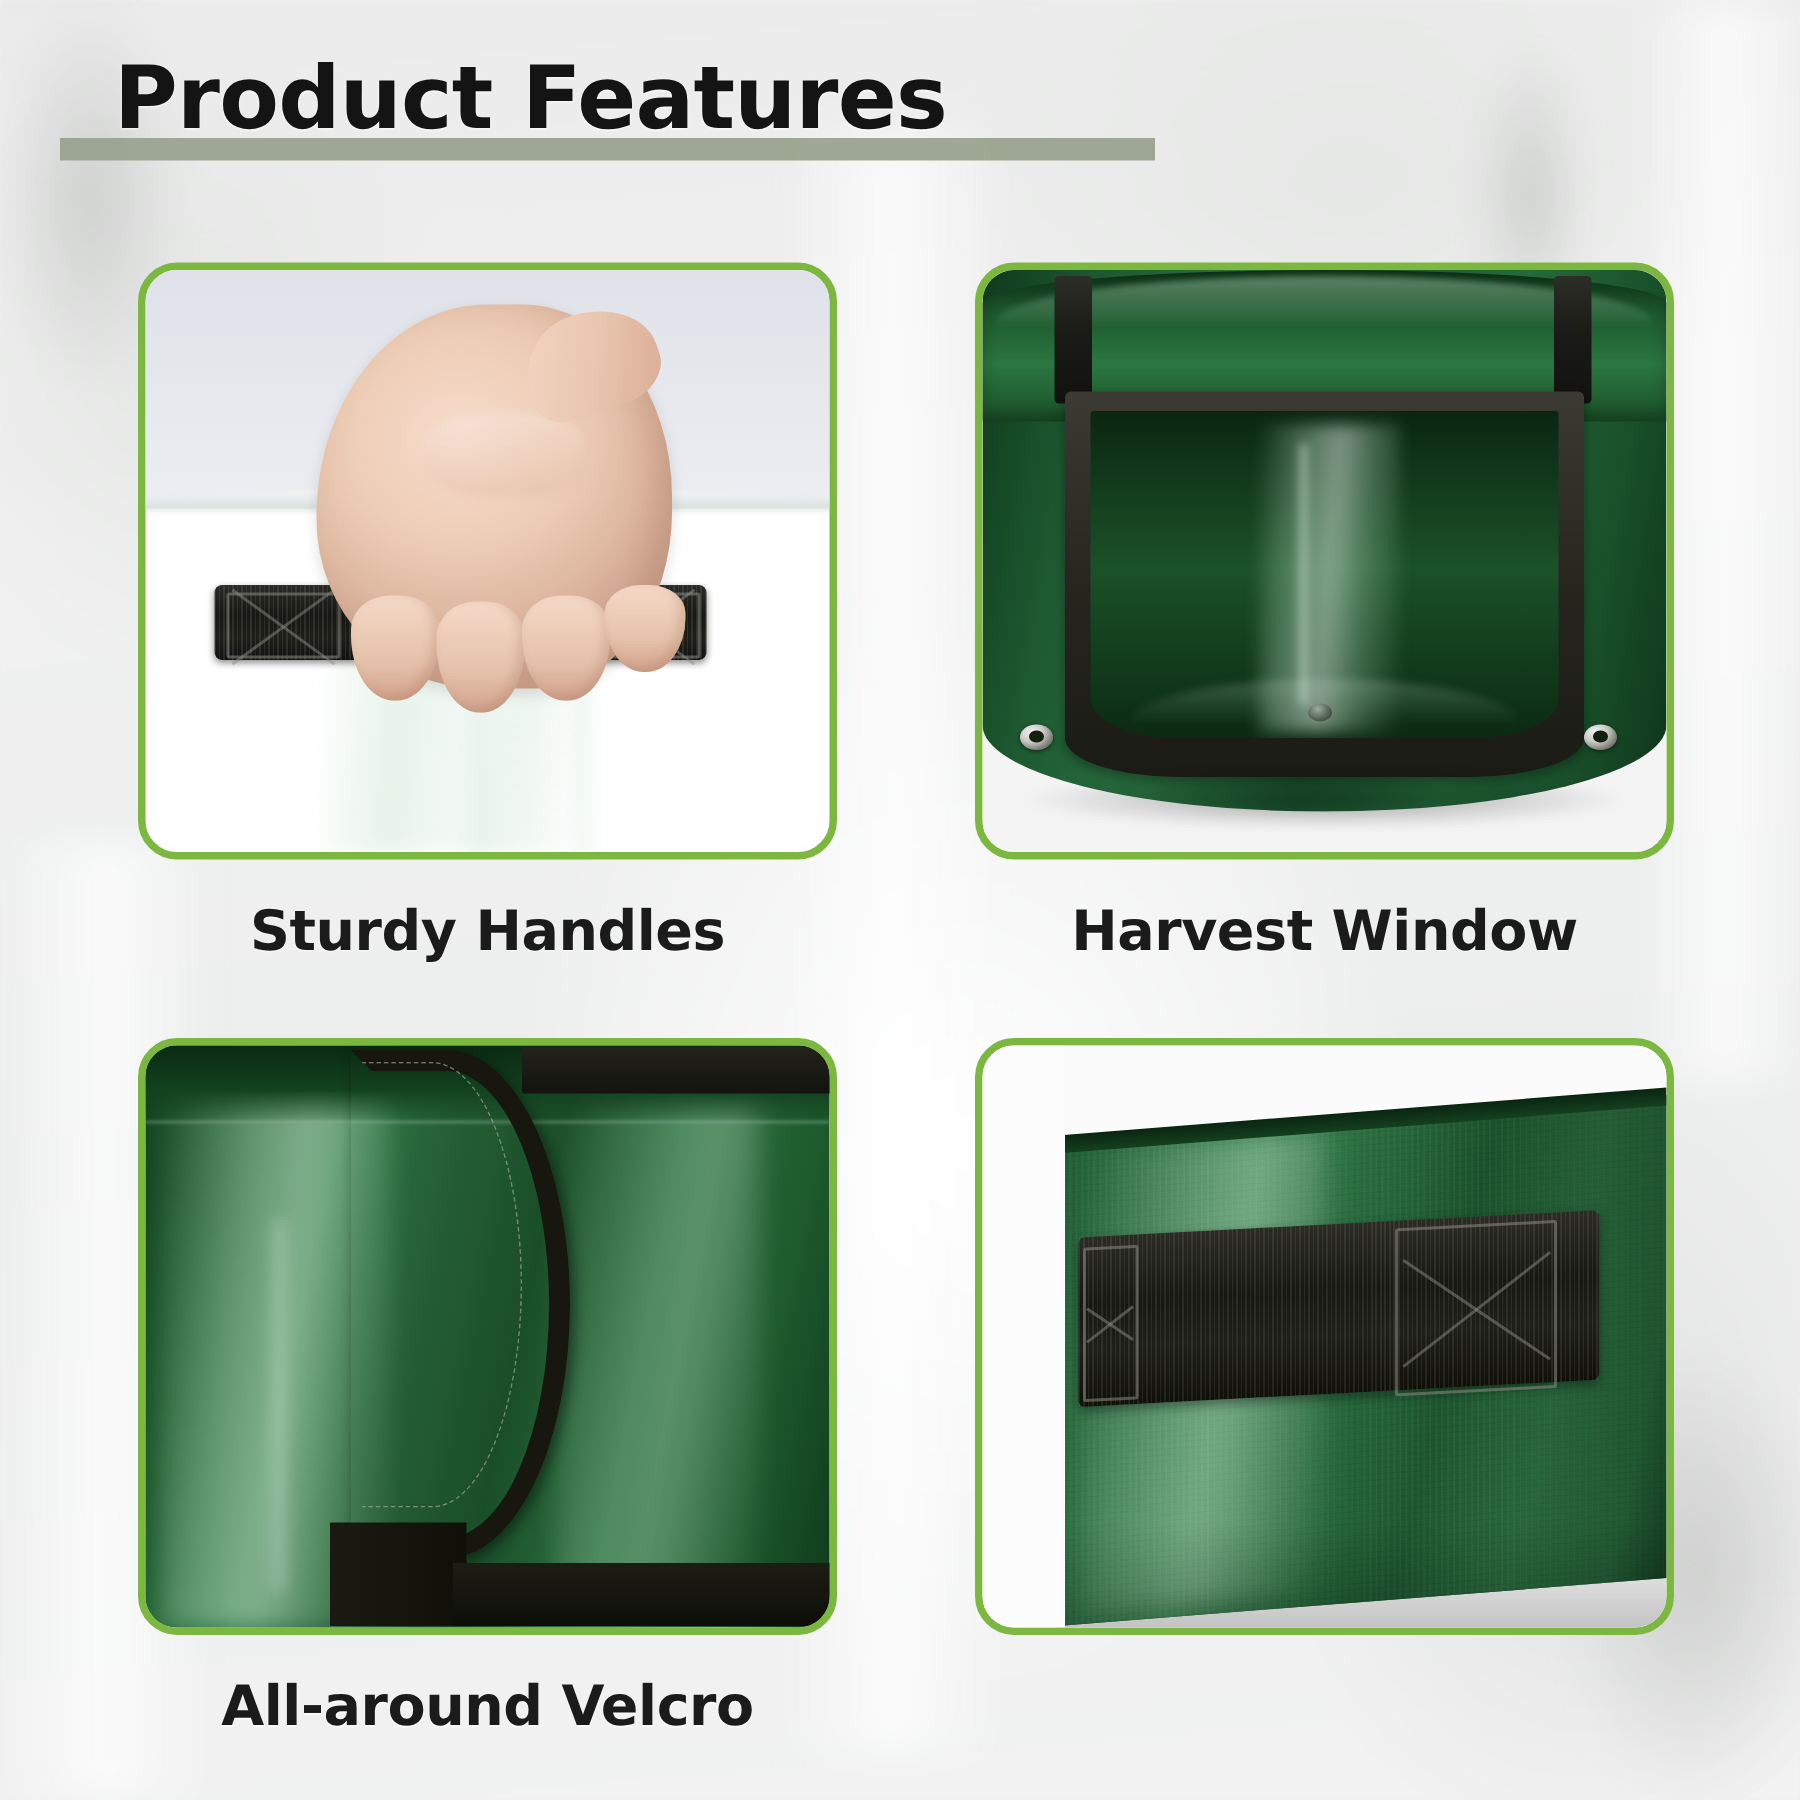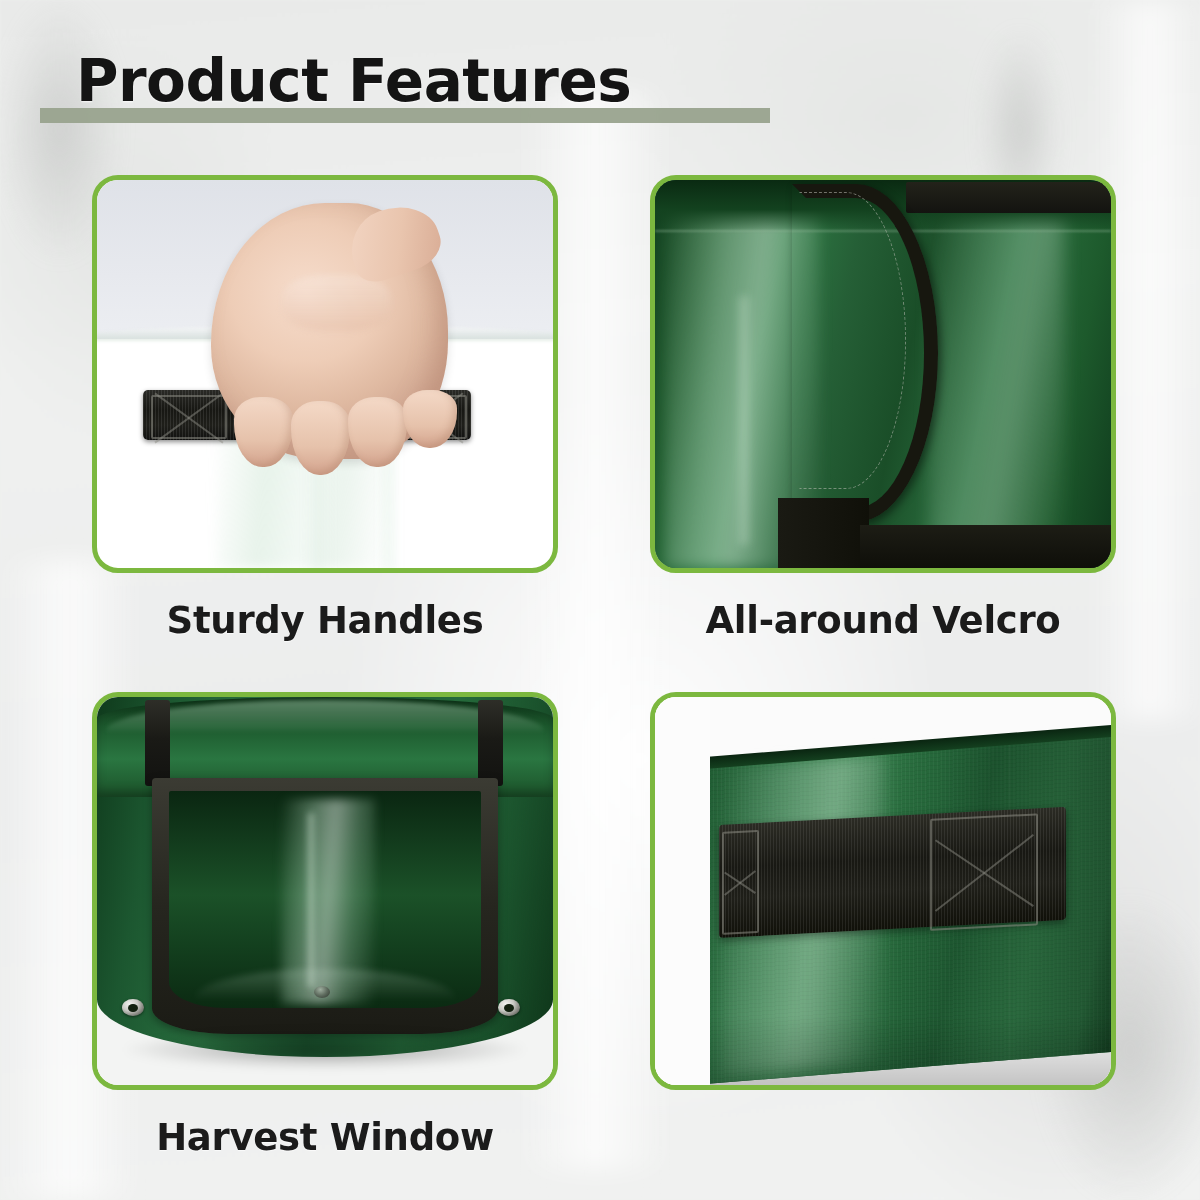--- a/index.html
+++ b/index.html
@@ -40,21 +40,21 @@
     background: radial-gradient(ellipse at center, rgba(186,188,186,0.55) 0%, rgba(214,216,214,0) 72%);
     filter: blur(10px);
   }
   .bg-dark.d1 { left: 0px;   top: 0px;   width: 120px; height: 260px; }
   .bg-dark.d2 { left: 1040px; top: 900px; width: 180px; height: 300px; }
   .bg-dark.d3 { left: 980px; top: 30px;  width: 80px;  height: 200px; }
 
   
   .header {
     position: absolute;
-    left: 0; top: 16px;
+    left: 0; top: 0;
     width: 969px; height: 160px;
     z-index: 5;
   }
   .title-rule {
     position: absolute;
     left: 40px;
     top: 92px;
     width: 730px;
     height: 15px;
     background: #99a38e;
@@ -486,39 +486,20 @@
         <div class="p1-finger p1-f3"></div>
         <div class="p1-finger p1-f4"></div>
       </div>
     </div>
     <div class="feature-caption">Sturdy Handles</div>
   </div>
 
   <div class="feature-cell">
     <div class="photo-frame">
       <div class="photo-inner">
-        <div class="p3-tarp"></div>
-        <div class="p3-sheen-l"></div>
-        <div class="p3-sheen-r"></div>
-        <div class="p3-topband"></div>
-        <div class="p3-hemline"></div>
-        <div class="p3-fold"></div>
-        <div class="p3-vc-top"></div>
-        <div class="p3-vc-arc"></div>
-        <div class="p3-vc-stitch"></div>
-        <div class="p3-vc-bottom"></div>
-        <div class="p3-vc-bottom2"></div>
-      </div>
-    </div>
-    <div class="feature-caption">All-around Velcro</div>
-  </div>
-
-  <div class="feature-cell">
-    <div class="photo-frame">
-      <div class="photo-inner">
         <div class="p2-bg"></div>
         <div class="p2-body"></div>
         <div class="p2-body-top"></div>
         <div class="p2-rim-hi"></div>
         <div class="p2-strap p2-strap-l"></div>
         <div class="p2-strap p2-strap-r"></div>
         <div class="p2-window-border">
           <div class="p2-window-inner">
             <div class="p2-win-sheen"></div>
             <div class="p2-win-crease"></div>
@@ -530,20 +511,39 @@
         <div class="p2-grommet p2-grommet-r"></div>
         <div class="p2-grommet-c"></div>
       </div>
     </div>
     <div class="feature-caption">Harvest Window</div>
   </div>
 
   <div class="feature-cell">
     <div class="photo-frame">
       <div class="photo-inner">
+        <div class="p3-tarp"></div>
+        <div class="p3-sheen-l"></div>
+        <div class="p3-sheen-r"></div>
+        <div class="p3-topband"></div>
+        <div class="p3-hemline"></div>
+        <div class="p3-fold"></div>
+        <div class="p3-vc-top"></div>
+        <div class="p3-vc-arc"></div>
+        <div class="p3-vc-stitch"></div>
+        <div class="p3-vc-bottom"></div>
+        <div class="p3-vc-bottom2"></div>
+      </div>
+    </div>
+    <div class="feature-caption">All-around Velcro</div>
+  </div>
+
+  <div class="feature-cell">
+    <div class="photo-frame">
+      <div class="photo-inner">
         <div class="p4-bg"></div>
         <div class="p4-tarp">
           <div class="p4-tarp-weave"></div>
           <div class="p4-tarp-hi"></div>
           <div class="p4-tarp-dark"></div>
         </div>
         <div class="p4-rim"></div>
         <div class="p4-strap">
           <div class="p4-strap-weave"></div>
           <div class="x-patch p4-patch-l"></div>

